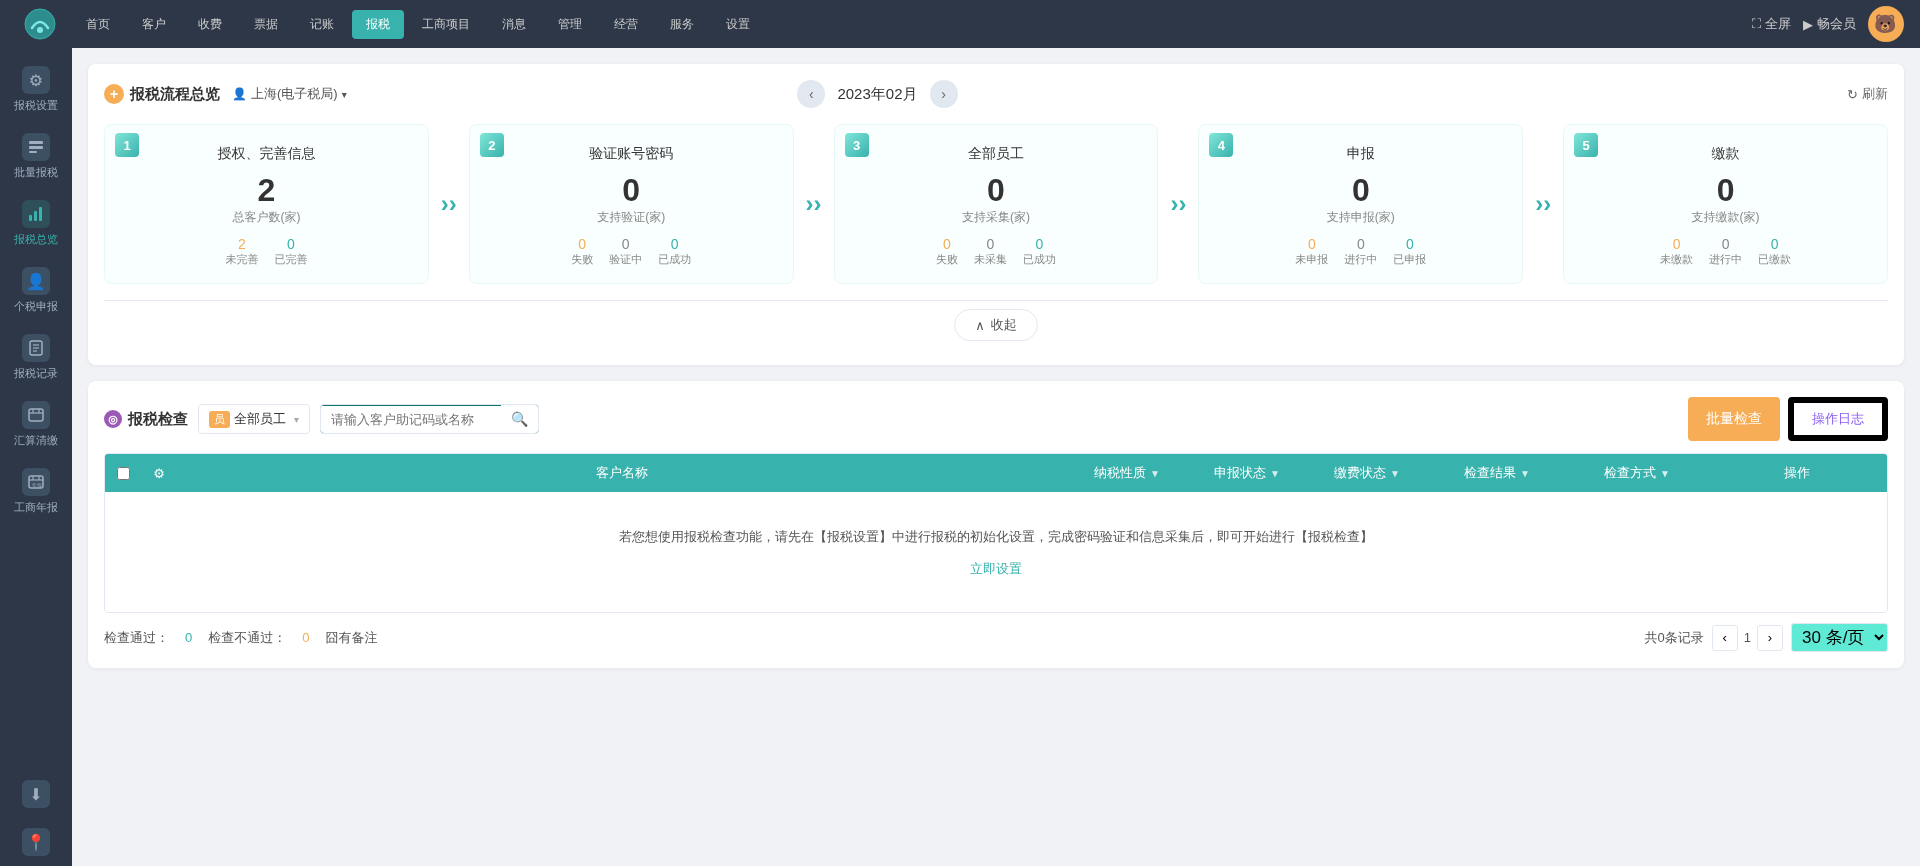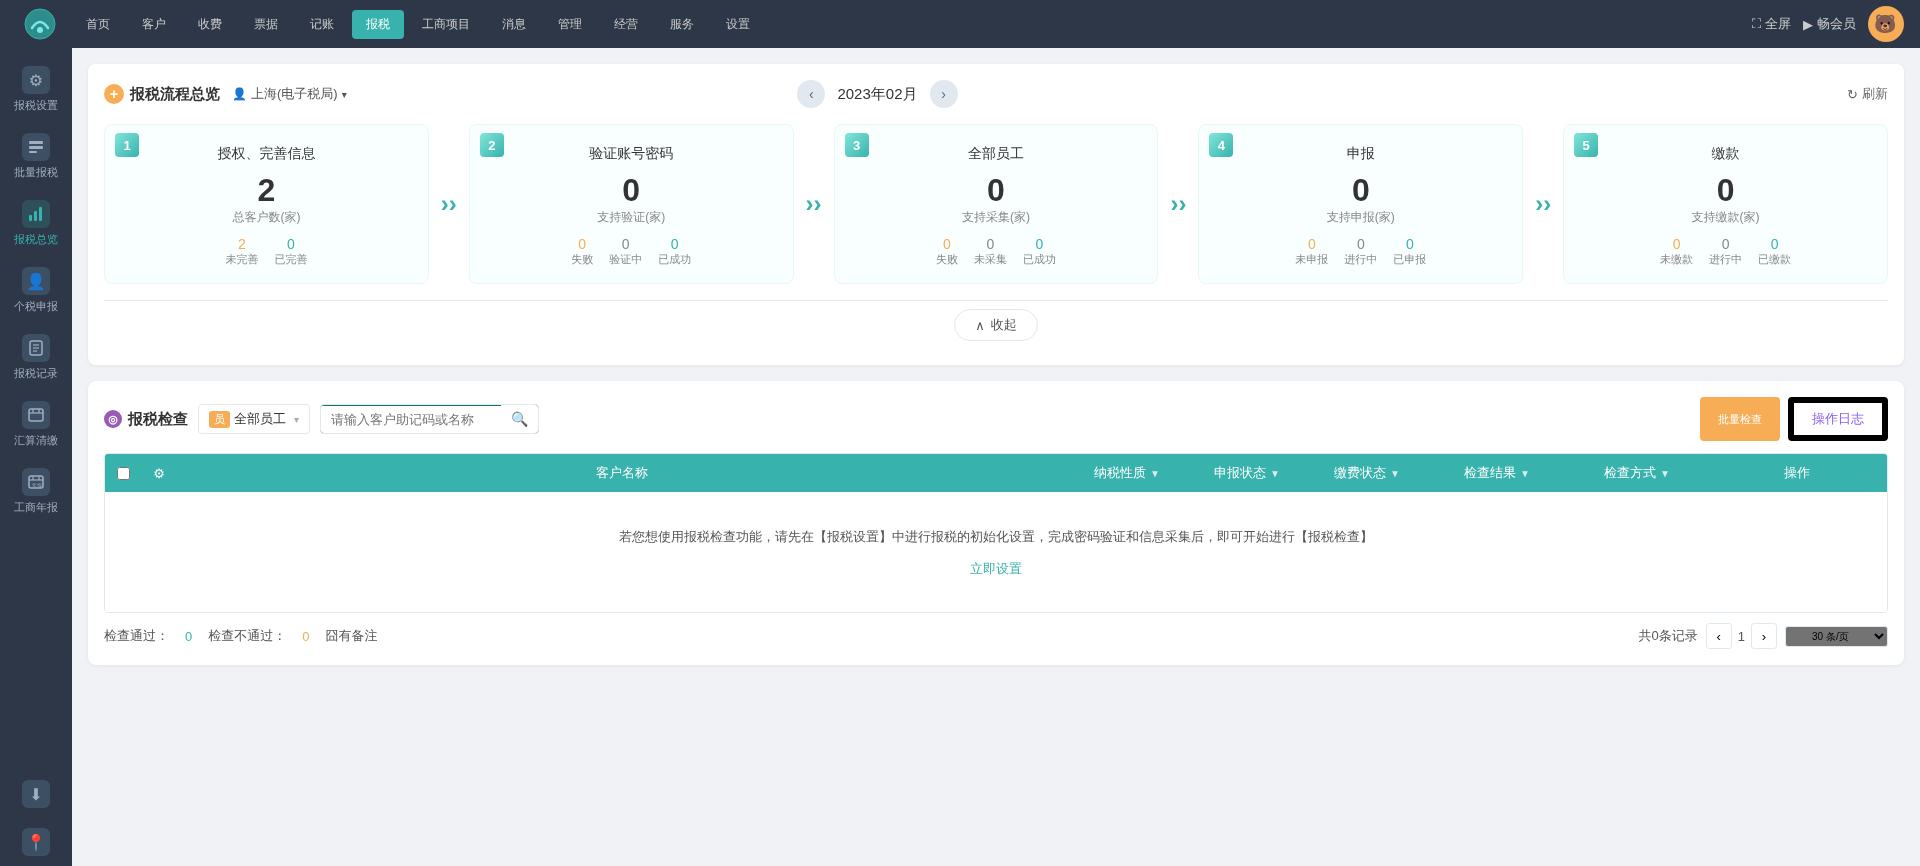--- a/index.html
+++ b/index.html
@@ -359,21 +359,21 @@
       margin-left: auto;
       display: flex;
       gap: 8px;
     }
     .btn-orange {
       background: #f6ad55;
       color: #fff;
       border: none;
       padding: 7px 18px;
       border-radius: 4px;
-      font-size: 11px;
+      font-size: 14px;
       cursor: pointer;
     }
     .btn-default {
       background: #fff;
       color: #8b5cf6;
       border: 6px solid #000000;
       padding: 7px 18px;
       border-radius: 4px;
       font-size: 13px;
       cursor: pointer;
@@ -454,24 +454,24 @@
       background: #fff;
       cursor: pointer;
       font-size: 13px;
       display: flex;
       align-items: center;
       justify-content: center;
     }
     .per-page-select {
       border: 1px solid #e2e8f0;
       border-radius: 3px;
-      padding: 3px 22px;
-      font-size: 10px;
-      cursor: pointer;
-      background: #737373;
+      padding: 3px 6px;
+      font-size: 17px;
+      cursor: pointer;
+      background: #5eead4;
     }
 
     
     .table-scroll-area {
       max-height: 180px;
       overflow-y: auto;
       position: relative;
     }
     .table-scroll-area::-webkit-scrollbar { width: 6px; }
     .table-scroll-area::-webkit-scrollbar-track { background: #f1f1f1; }

